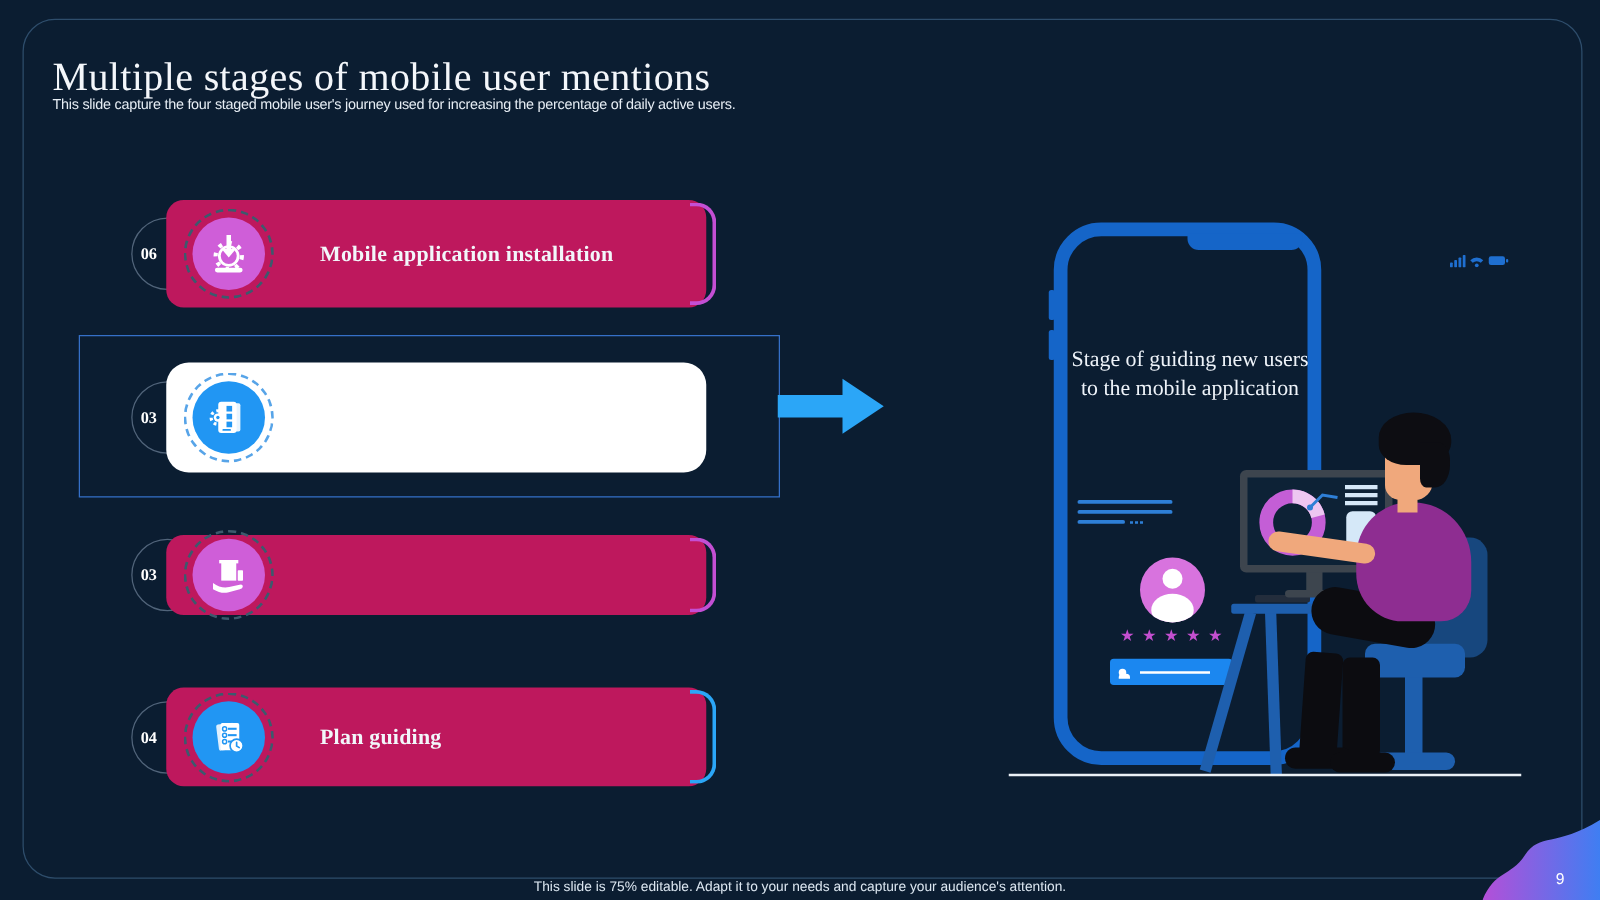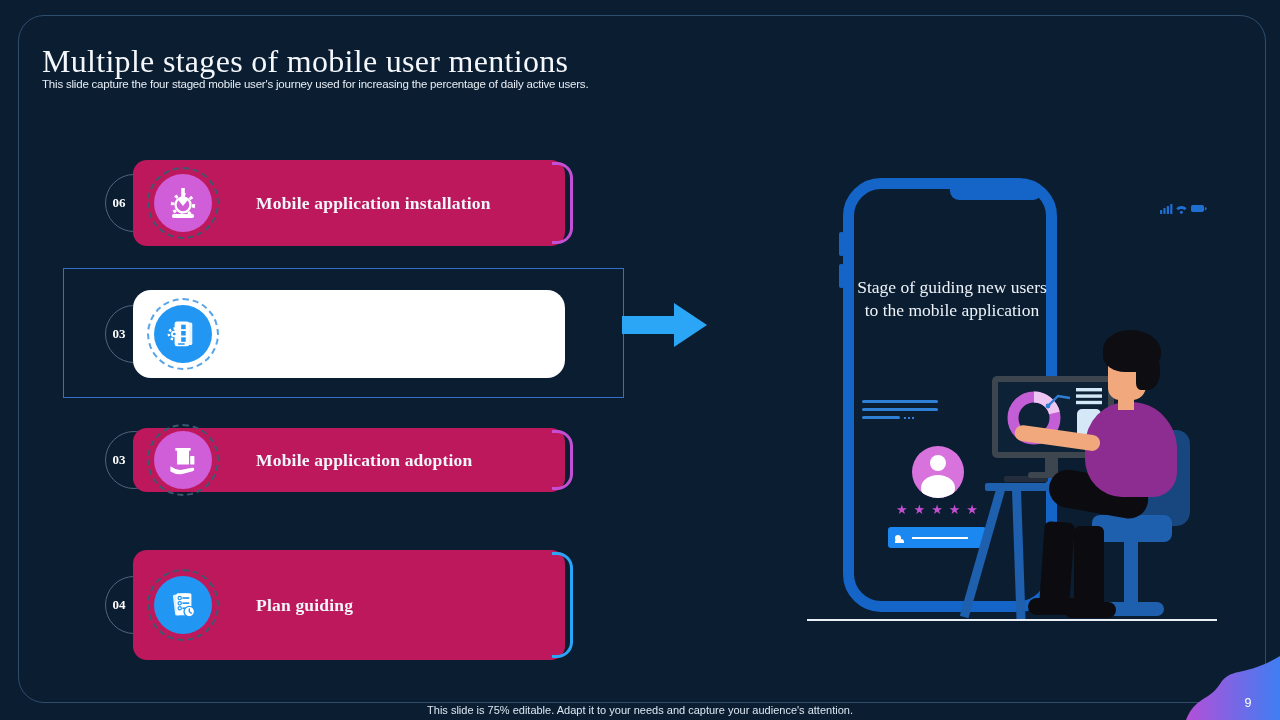--- a/index.html
+++ b/index.html
@@ -192,26 +192,25 @@
       <div class="icon-ring"></div>
       <div class="icon-circle magenta">
         <svg width="36" height="36" viewBox="0 0 24 24">
           <rect x="8" y="5.4" width="8" height="9.6" fill="#fff"></rect>
           <rect x="6.9" y="4" width="10.2" height="1.8" fill="#fff"></rect>
           <rect x="16.8" y="9.4" width="2.8" height="5.6" rx="0.4" fill="#fff"></rect>
           <path d="M3.6 16.2 q4.4 3.2 8.6 2.2 l5.6 -1.2 q1.7 -0.4 1.7 0.9 q0 1.1 -1.6 1.5 l-6.4 1.7 q-3.4 0.9 -7.9 -1.7 Z" fill="#fff"></path>
         </svg>
       </div>
     </div>
-    <div class="stage-label">Mobile application adoption</div>
     <div class="bracket"></div>
   </div>
 </div>
 
-<div class="stage" style="top:550px;height:110px">
+<div class="stage" style="top:550px;height:79px">
   <div class="num-ring"></div>
   <div class="num">04</div>
   <div class="card">
     <div class="icon-wrap">
       <div class="icon-ring"></div>
       <div class="icon-circle blue">
         <svg width="36" height="36" viewBox="0 0 24 24">
           <rect x="6" y="4.6" width="9.4" height="14" rx="1" fill="#fff" opacity="0.85" transform="rotate(-7 10.7 11.6)"></rect>
           <rect x="7.6" y="4.2" width="10" height="14.6" rx="1" fill="#fff"></rect>
           <circle cx="9.8" cy="7.4" r="1.1" fill="none" stroke="#2196f3" stroke-width="0.8"></circle>

